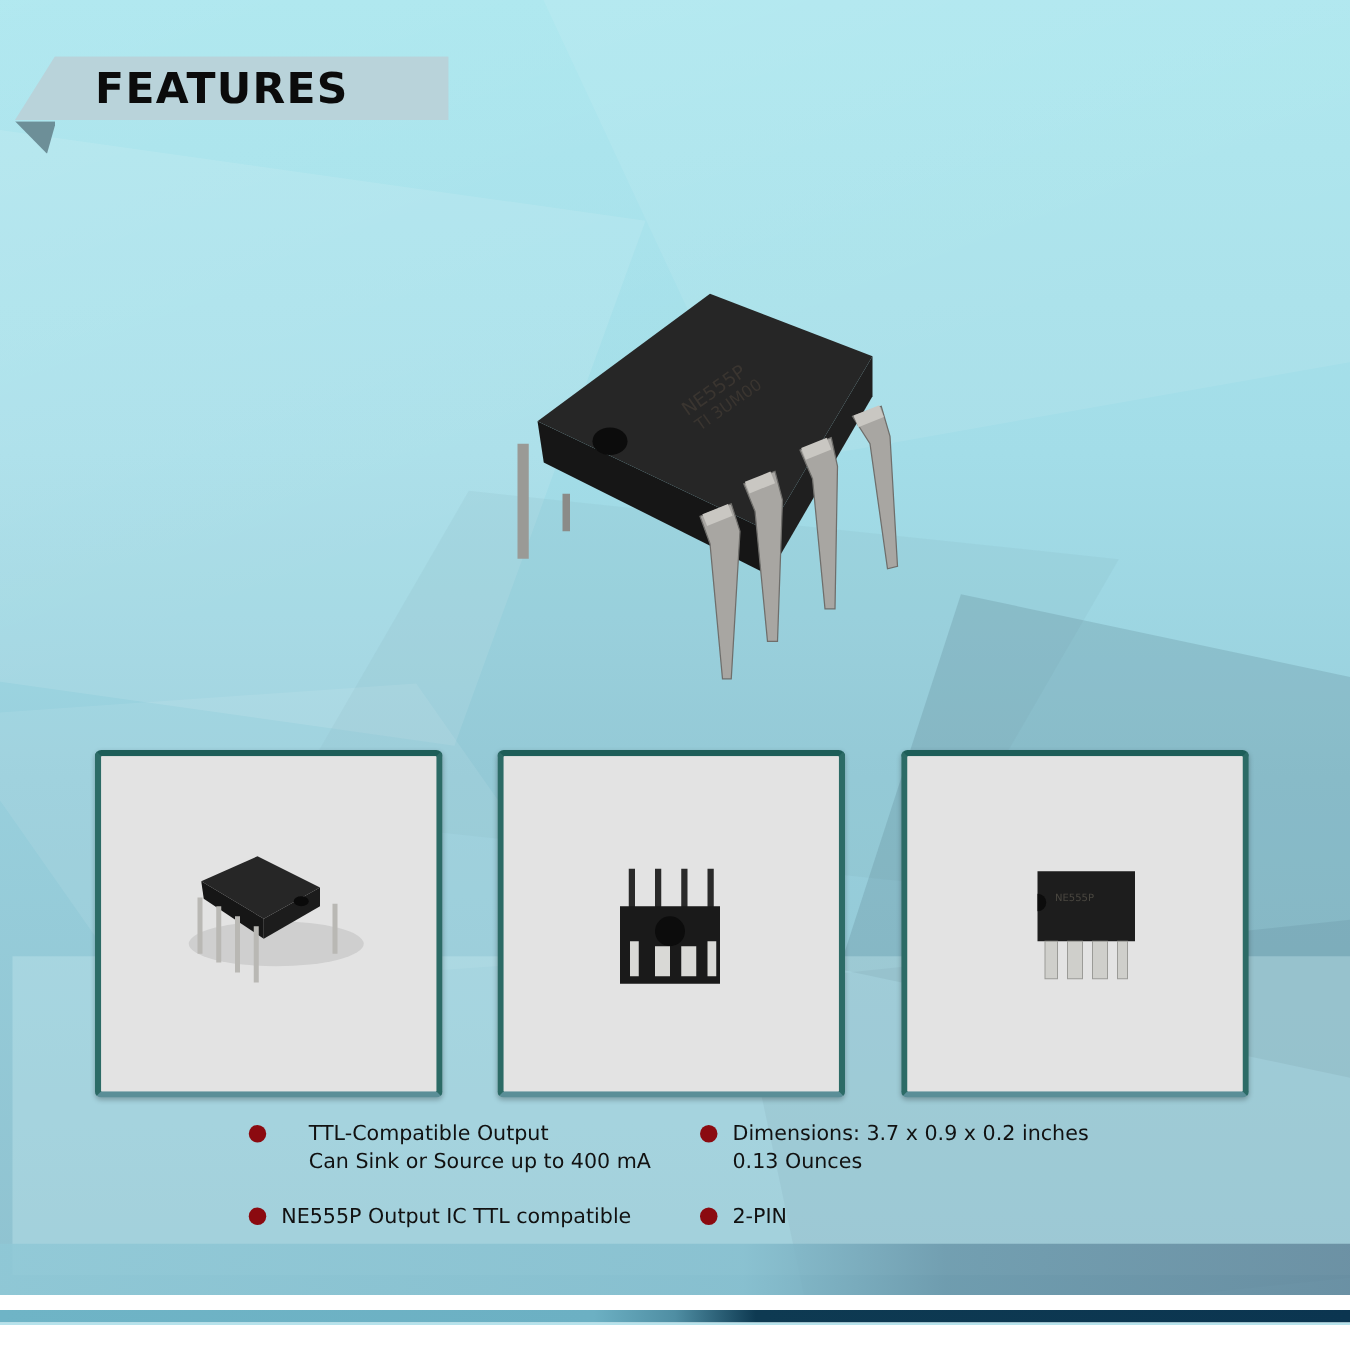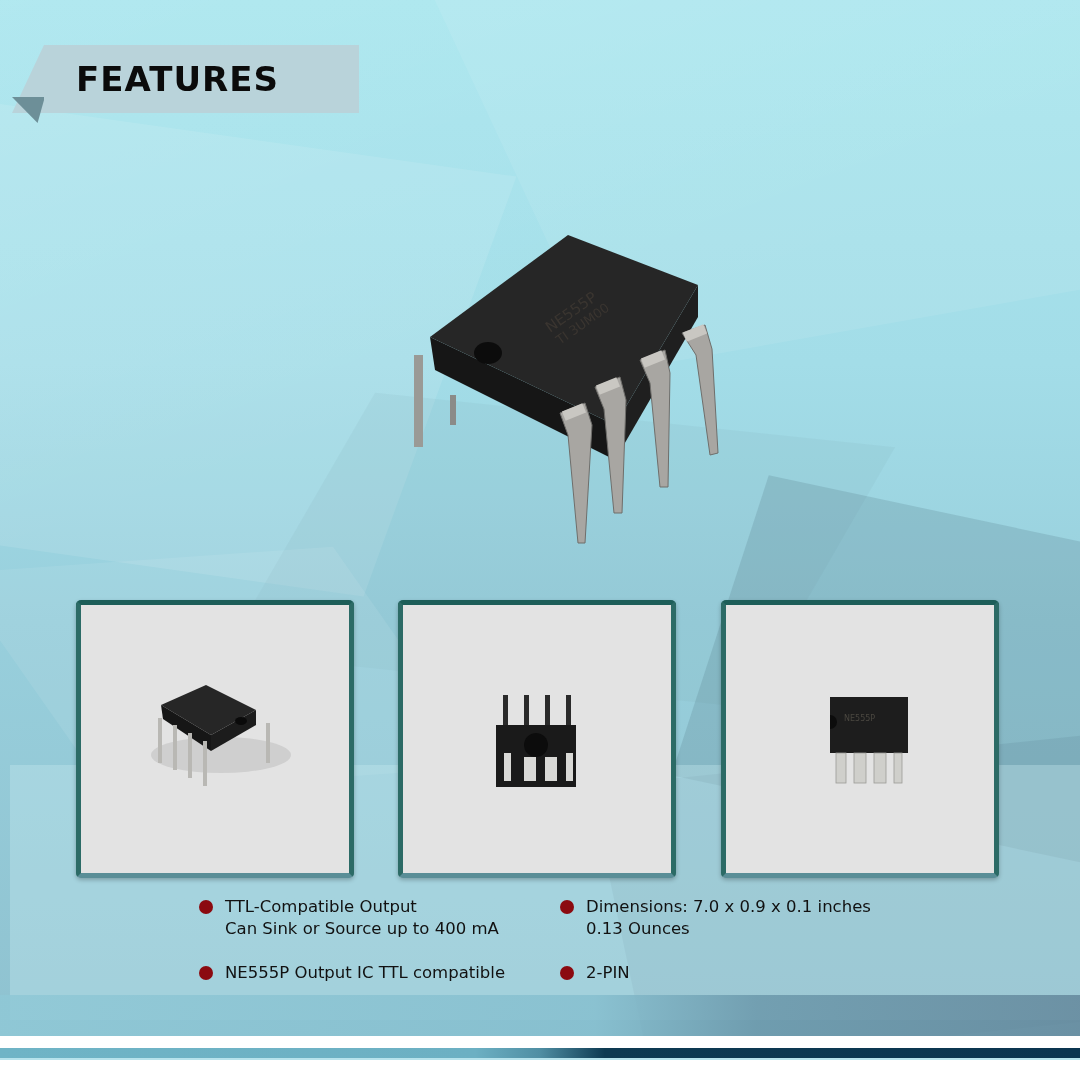--- a/index.html
+++ b/index.html
@@ -29,21 +29,21 @@
       background: rgba(200,235,242,0.35);
     }
     .bottom-shadow {
       position: absolute; left: 0; top: 995px; width: 1080px; height: 41px;
       background: linear-gradient(90deg, #8fc8d6 0%, #86bfcf 55%, #6b98ab 70%, #64889c 100%);
       opacity: 0.85;
     }
 
     
     .banner {
-      position: absolute; left: 12px; top: 45px; width: 347px; height: 68px;
+      position: absolute; left: 12px; top: 45px; width: 347px; height: 51px;
       background: #b9d3da;
       clip-path: polygon(32px 0, 100% 0, 100% 100%, 0 100%);
       display: flex; align-items: center; justify-content: center;
       padding-left: 20px;
     }
     .banner-fold {
       position: absolute; left: 12px; top: 97px; width: 32px; height: 26px;
       background: #6d8f98;
       clip-path: polygon(0 0, 100% 0, 100% 12%, 80% 100%);
     }
@@ -79,21 +79,21 @@
     .feature {
       position: absolute; display: flex; align-items: flex-start;
       font-family: "DejaVu Sans", sans-serif; font-size: 16.5px; color: #111;
       line-height: 22px;
     }
     .feature .bullet {
       width: 14px; height: 14px; border-radius: 50%;
       background: #8b0a10; margin-top: 4px; margin-right: 12px; flex: 0 0 14px;
     }
     .feature .lines { display: flex; flex-direction: column; }
-    .feature.fa { left: 199px; top: 0px; }
+    .feature.fa { left: 199px; top: 0px; gap: 22px; }
     .feature.fb { left: 199px; top: 66px; }
     .feature.fc { left: 560px; top: 0px; }
     .feature.fd { left: 560px; top: 66px; }
 
     
     .footer-white { position: absolute; left: 0; top: 1036px; width: 1080px; height: 44px; background: #ffffff; }
     .footer-stripe {
       position: absolute; left: 0; top: 1048px; width: 1080px; height: 10px;
       background: linear-gradient(90deg, #6fb4c6 0%, #6cb0c3 44%, #4f8ea3 50%, #0e3a52 56%, #0b3550 100%);
     }
@@ -210,21 +210,21 @@
   </div>
   <div class="feature fb">
     <span class="bullet"></span>
     <div class="lines">
       <span>NE555P Output IC TTL compatible</span>
     </div>
   </div>
   <div class="feature fc">
     <span class="bullet"></span>
     <div class="lines">
-      <span>Dimensions: 7.0 x 0.9 x 0.1 inches</span>
+      <span>Dimensions: 3.7 x 0.9 x 0.2 inches</span>
       <span>0.13 Ounces</span>
     </div>
   </div>
   <div class="feature fd">
     <span class="bullet"></span>
     <div class="lines">
       <span>2-PIN</span>
     </div>
   </div>
 </div>

